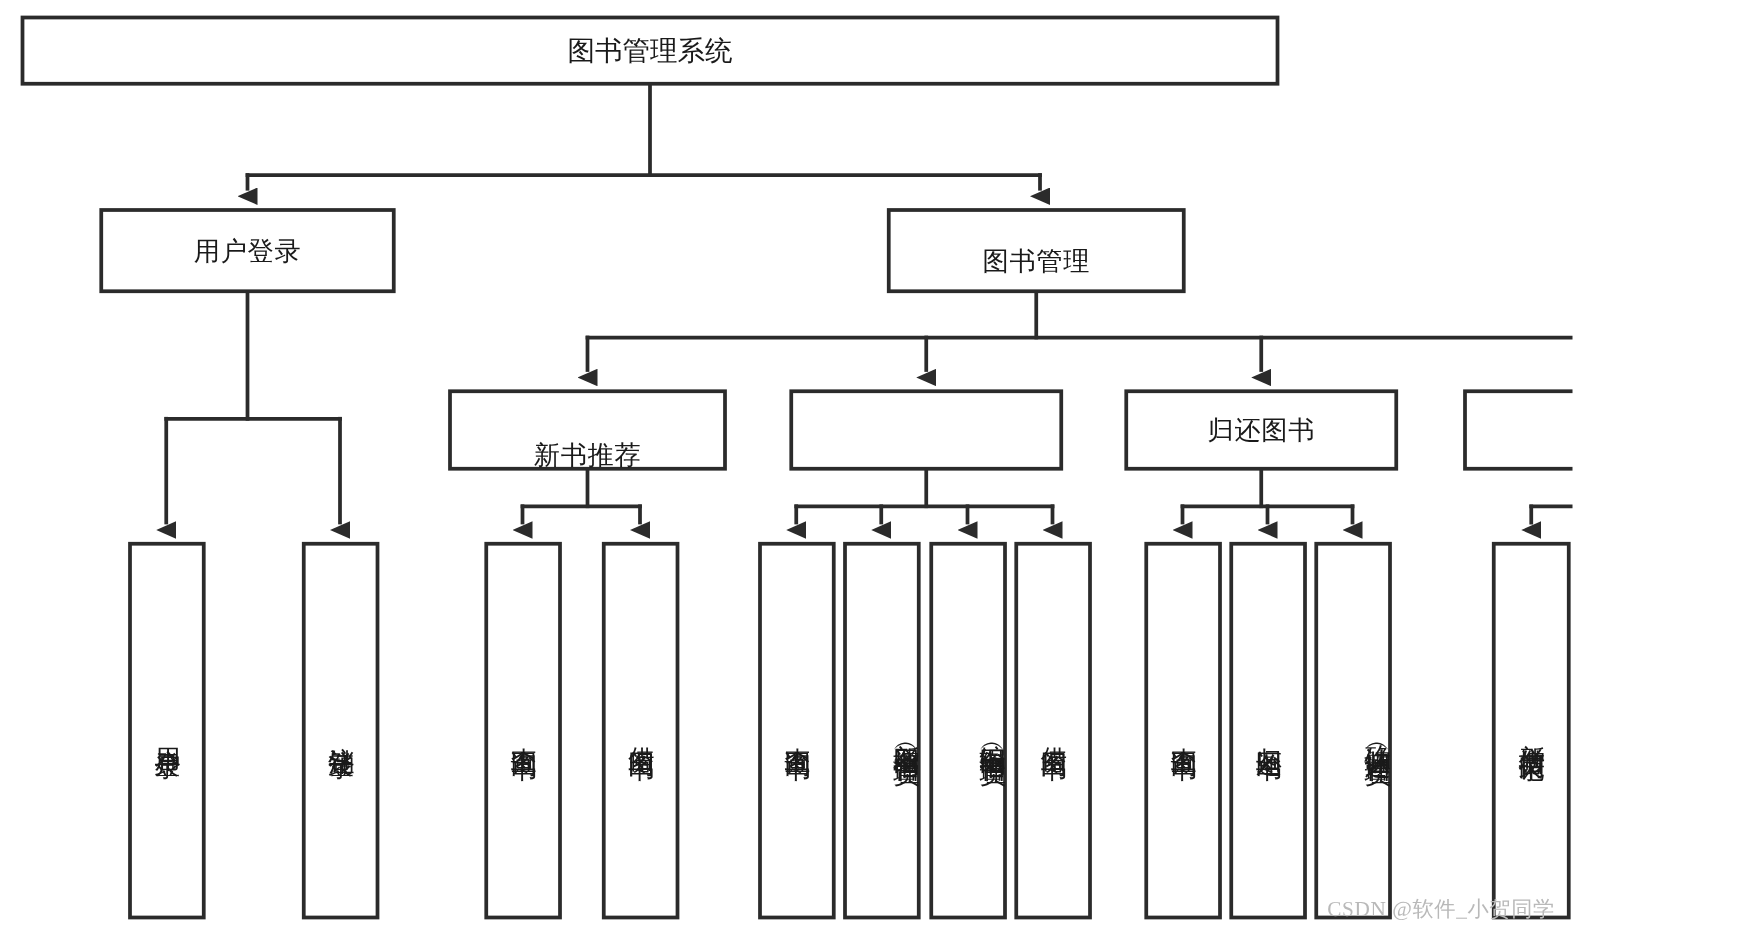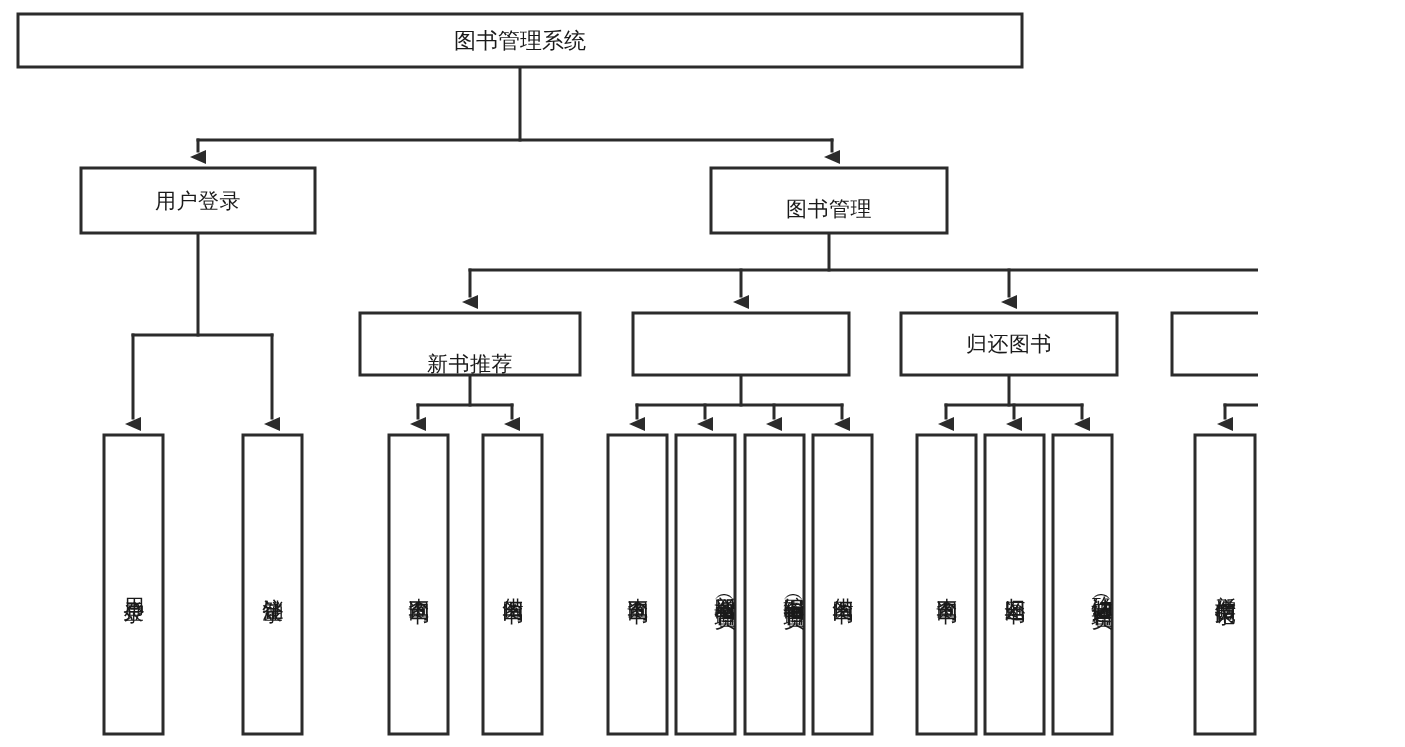--- a/index.html
+++ b/index.html
@@ -178,13 +178,14 @@
   <div class="node-label label-v" style="left:745px; top:435px; width:59px; height:299px;">编辑图书（管理员）</div>
   <div class="node-label label-v centered" style="left:813px; top:435px; width:59px; height:299px;">借阅图书</div>
 
   <div class="node-label label-v centered" style="left:917px; top:435px; width:59px; height:299px;">查询图书</div>
   <div class="node-label label-v centered" style="left:985px; top:435px; width:59px; height:299px;">归还图书</div>
   <div class="node-label label-v" style="left:1053px; top:435px; width:59px; height:299px;">确认归还（管理员）</div>
 
   <div class="node-label label-v centered" style="left:1195px; top:435px; width:60px; height:299px;">新增借阅记录</div>
   <div class="node-label label-v centered" style="left:1310px; top:435px; width:60px; height:299px;">查询借阅记录</div>
 
+  <div class="watermark">CSDN @软件_小贺同学</div>
 </div>
 
 </body></html>

